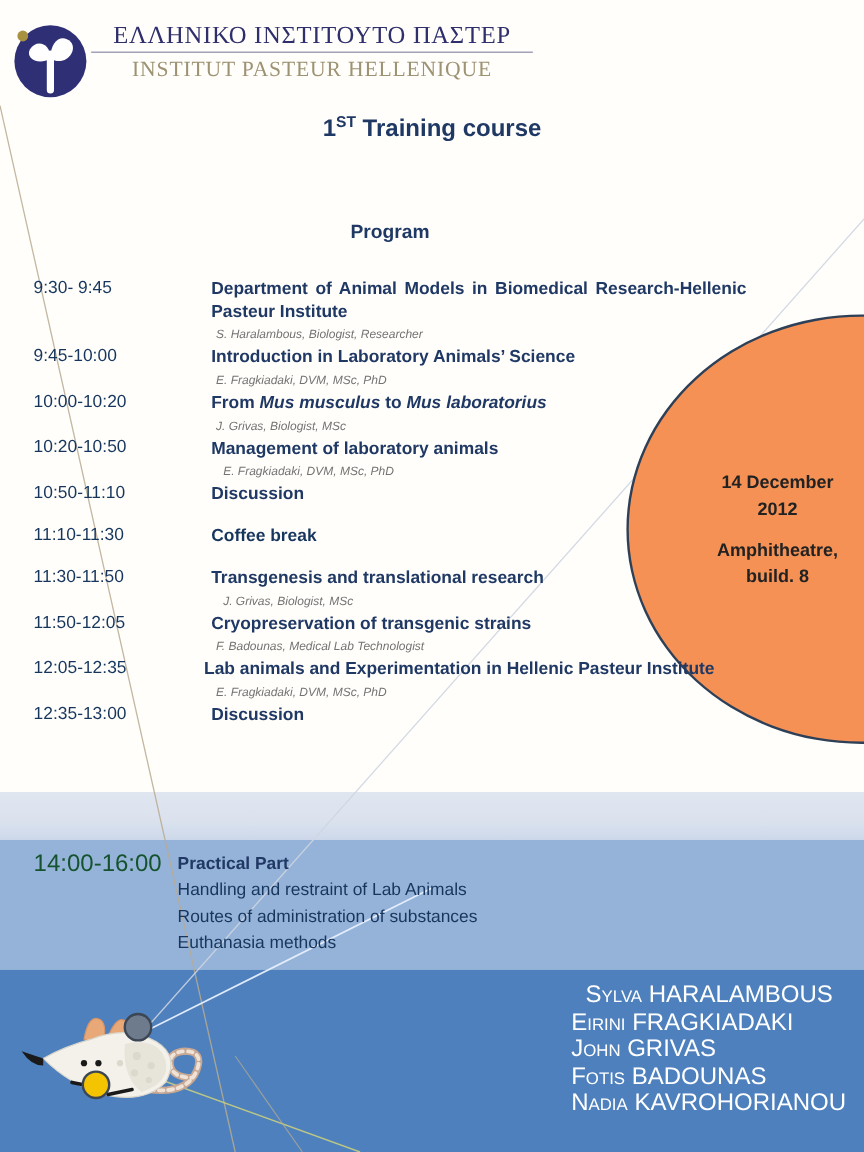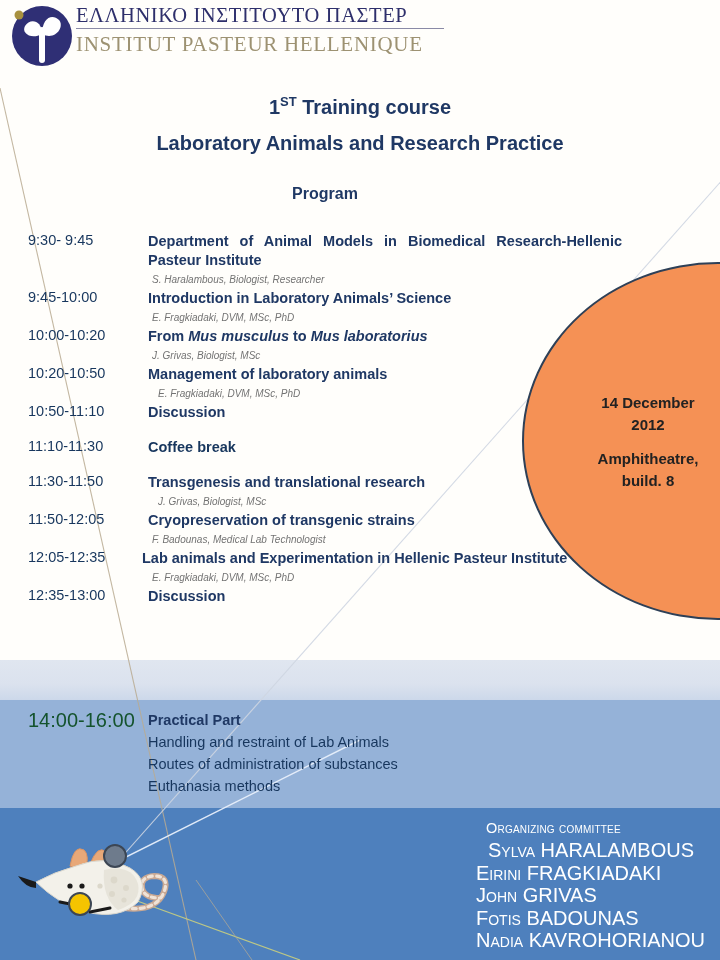--- a/index.html
+++ b/index.html
@@ -15,43 +15,43 @@
   
   .band{position:absolute;left:0;width:720px;}
   #band-light{top:660px;height:40px;background:linear-gradient(to bottom,#e0e6f0 0%,#dbe2ee 60%,#ccd8ea 100%);}
   #band-mid{top:700px;height:108px;background:#95b2d8;}
   #band-dark{top:808px;height:152px;background:#4e80bd;}
 
   
   #deco{position:absolute;left:0;top:0;width:720px;height:960px;pointer-events:none;}
 
   
-  #logo{position:absolute;left:4px;top:0;width:440px;height:72px;}
+  #logo{position:absolute;left:4px;top:15px;width:440px;height:72px;text-align:center;}
   #logo-mark{position:absolute;left:6px;top:4px;width:64px;height:64px;}
   #logo-text{position:absolute;left:72px;top:4px;width:368px;}
   #logo-line1{
     font-family:"Liberation Serif", serif;
     font-size:20.5px;letter-spacing:.6px;color:#2e2f6b;
     border-bottom:1px solid #8a8aa6;padding-bottom:1px;white-space:nowrap;
   }
   #logo-line2{
     font-family:"Liberation Serif", serif;
-    font-size:21px;letter-spacing:.7px;color:#9d9272;margin-top:3px;white-space:nowrap;
+    font-size:18px;letter-spacing:.7px;color:#9d9272;margin-top:3px;white-space:nowrap;
   }
 
   
   .hd{position:absolute;text-align:center;color:#1f3864;font-weight:bold;}
   #title1{left:110px;top:94px;width:500px;font-size:20px;}
   #title1 sup{font-size:13px;vertical-align:super;}
   #title2{left:60px;top:132px;width:600px;font-size:20px;}
   #subtitle{left:110px;top:185px;width:430px;font-size:16px;}
 
   
   #schedule{position:absolute;left:0;top:232px;width:720px;}
-  .row{position:relative;display:block;}
+  .row{position:relative;display:block;padding-left:28px;}
   .time{
     position:absolute;left:28px;
     font-size:14.5px;color:#17365d;white-space:nowrap;
   }
   .sess{
     margin-left:148px;margin-right:96px;
     font-size:14.5px;color:#1f3864;font-weight:bold;line-height:19px;
   }
   .sess.justify{text-align:justify;text-align-last:left;margin-right:98px;}
   .sess.wide{margin-left:142px;margin-right:40px;}
@@ -136,21 +136,20 @@
     </svg>
     <div id="logo-text">
       <div id="logo-line1">ΕΛΛΗΝΙΚΟ ΙΝΣΤΙΤΟΥΤΟ ΠΑΣΤΕΡ</div>
       <div id="logo-line2">INSTITUT PASTEUR HELLENIQUE</div>
     </div>
   </div>
 
   <div class="hd" id="title1">
     <span>1</span><sup>ST</sup><span> Training course</span>
   </div>
-  <div class="hd" id="title2">Laboratory Animals and Research Practice</div>
   <div class="hd" id="subtitle">Program</div>
 
   <div id="schedule">
       <div class="row">
         <div class="time">9:30- 9:45</div>
         <div class="sess justify">Department of Animal Models in Biomedical Research-Hellenic Pasteur Institute</div>
         <div class="spk">S. Haralambous, Biologist, Researcher</div>
       </div>
       <div class="row">
         <div class="time">9:45-10:00</div>
@@ -204,21 +203,20 @@
       <div class="hdl">Practical Part</div>
       <div id="practical-items">
           <div>Handling and restraint of Lab Animals</div>
           <div>Routes of administration of substances</div>
           <div>Euthanasia methods</div>
         </div>
     </div>
   </div>
 
   <div id="committee">
-    <div class="chd">Organizing committee</div>
     <div id="committee-names">
         <div class="nm i1">Sylva HARALAMBOUS</div>
         <div class="nm">Eirini FRAGKIADAKI</div>
         <div class="nm">John GRIVAS</div>
         <div class="nm">Fotis BADOUNAS</div>
         <div class="nm">Nadia KAVROHORIANOU</div>
       </div>
   </div>
 
   <svg id="mouse" viewBox="0 0 180 112">

